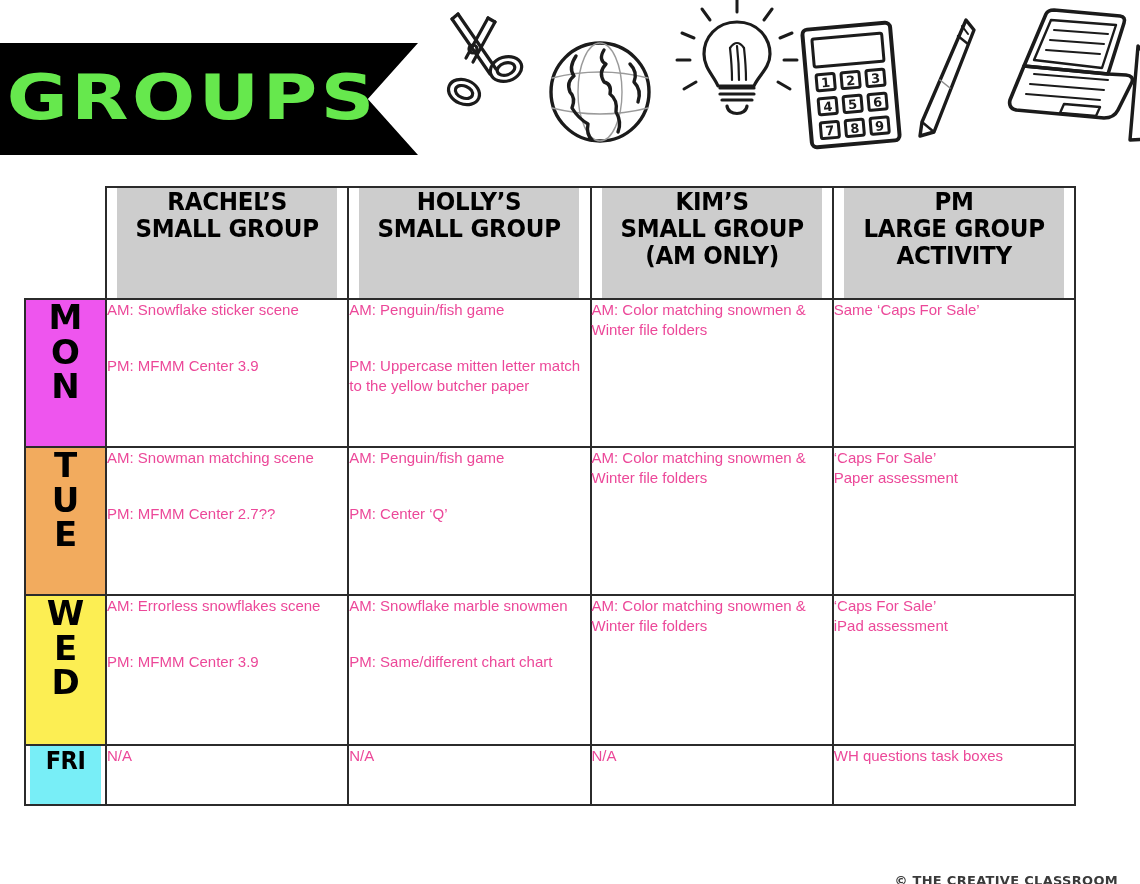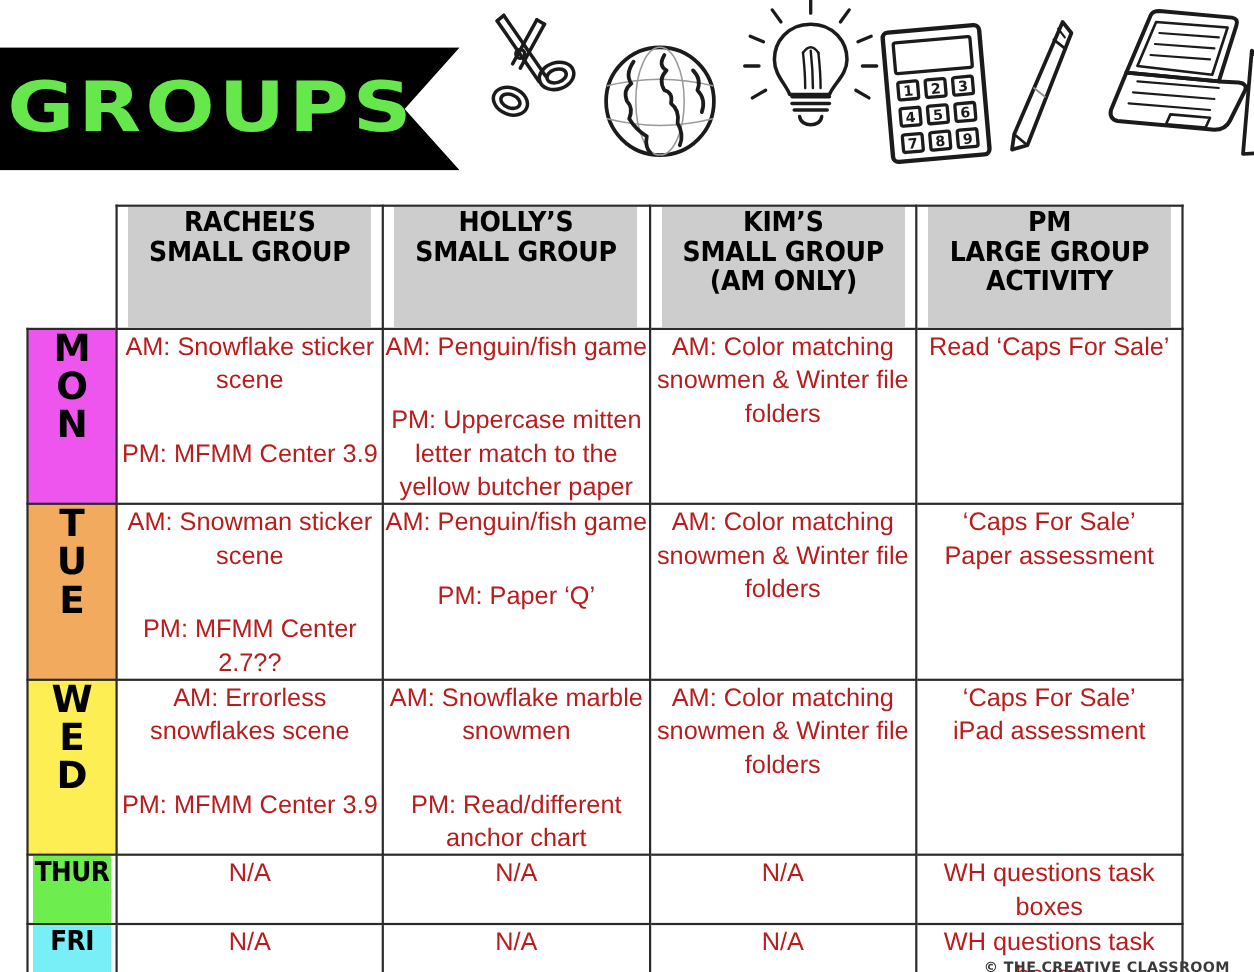--- a/index.html
+++ b/index.html
@@ -120,27 +120,27 @@
   }
   .day-stacked span { display: block; }
   .day-inline {
     font-size: 25px;
     letter-spacing: -0.5px;
     transform: scaleX(0.9);
   }
 
   
   .act-cell {
-    text-align: center;
+    text-align: left;
     vertical-align: top;
     font-family: "Liberation Sans", sans-serif;
     font-weight: 300;
-    font-size: 23px;
+    font-size: 15px;
     line-height: 1.32;
-    color: #b91c1c;
+    color: #ec4899;
     padding: 13px 11px 10px 11px;
     background: #ffffff;
   }
   .act-cell p { margin: 0; }
   .act-cell p + p { margin-top: 36px; }
 
   
   .row-mon .act-cell, .row-mon .day-cell { height: 146px; }
   .row-tue .act-cell, .row-tue .day-cell { height: 146px; }
   .row-wed .act-cell, .row-wed .day-cell { height: 148px; }
@@ -320,37 +320,37 @@
           <p>PM: MFMM Center 3.9</p>
         </td>
       <td class="act-cell">
           <p>AM: Penguin/fish game</p>
           <p>PM: Uppercase mitten letter match to the yellow butcher paper</p>
         </td>
       <td class="act-cell">
           <p>AM: Color matching snowmen &amp; Winter file folders</p>
         </td>
       <td class="act-cell">
-          <p>Read ‘Caps For Sale’</p>
+          <p>Same ‘Caps For Sale’</p>
         </td>
     </tr>
 
     <tr class="row-tue">
       <td class="day-cell day-stacked" style="background: rgb(242, 171, 94);">
           <span>T</span>
           <span>U</span>
           <span>E</span>
         </td>
       <td class="act-cell">
-          <p>AM: Snowman sticker scene</p>
+          <p>AM: Snowman matching scene</p>
           <p>PM: MFMM Center 2.7??</p>
         </td>
       <td class="act-cell">
           <p>AM: Penguin/fish game</p>
-          <p>PM: Paper ‘Q’</p>
+          <p>PM: Center ‘Q’</p>
         </td>
       <td class="act-cell">
           <p>AM: Color matching snowmen &amp; Winter file folders</p>
         </td>
       <td class="act-cell">
           <p>‘Caps For Sale’<br>Paper assessment</p>
         </td>
     </tr>
 
     <tr class="row-wed">
@@ -358,45 +358,30 @@
           <span>W</span>
           <span>E</span>
           <span>D</span>
         </td>
       <td class="act-cell">
           <p>AM: Errorless snowflakes scene</p>
           <p>PM: MFMM Center 3.9</p>
         </td>
       <td class="act-cell">
           <p>AM: Snowflake marble snowmen</p>
-          <p>PM: Read/different anchor chart</p>
+          <p>PM: Same/different chart chart</p>
         </td>
       <td class="act-cell">
           <p>AM: Color matching snowmen &amp; Winter file folders</p>
         </td>
       <td class="act-cell">
           <p>‘Caps For Sale’<br>iPad assessment</p>
         </td>
     </tr>
 
-    <tr class="row-thur">
-      <td class="day-cell day-inline" style="background: rgb(109, 237, 78);"><span>THUR</span></td>
-      <td class="act-cell">
-          <p>N/A</p>
-        </td>
-      <td class="act-cell">
-          <p>N/A</p>
-        </td>
-      <td class="act-cell">
-          <p>N/A</p>
-        </td>
-      <td class="act-cell">
-          <p>WH questions task boxes</p>
-        </td>
-    </tr>
 
     <tr class="row-fri">
       <td class="day-cell day-inline" style="background: rgb(120, 238, 247);"><span>FRI</span></td>
       <td class="act-cell">
           <p>N/A</p>
         </td>
       <td class="act-cell">
           <p>N/A</p>
         </td>
       <td class="act-cell">

